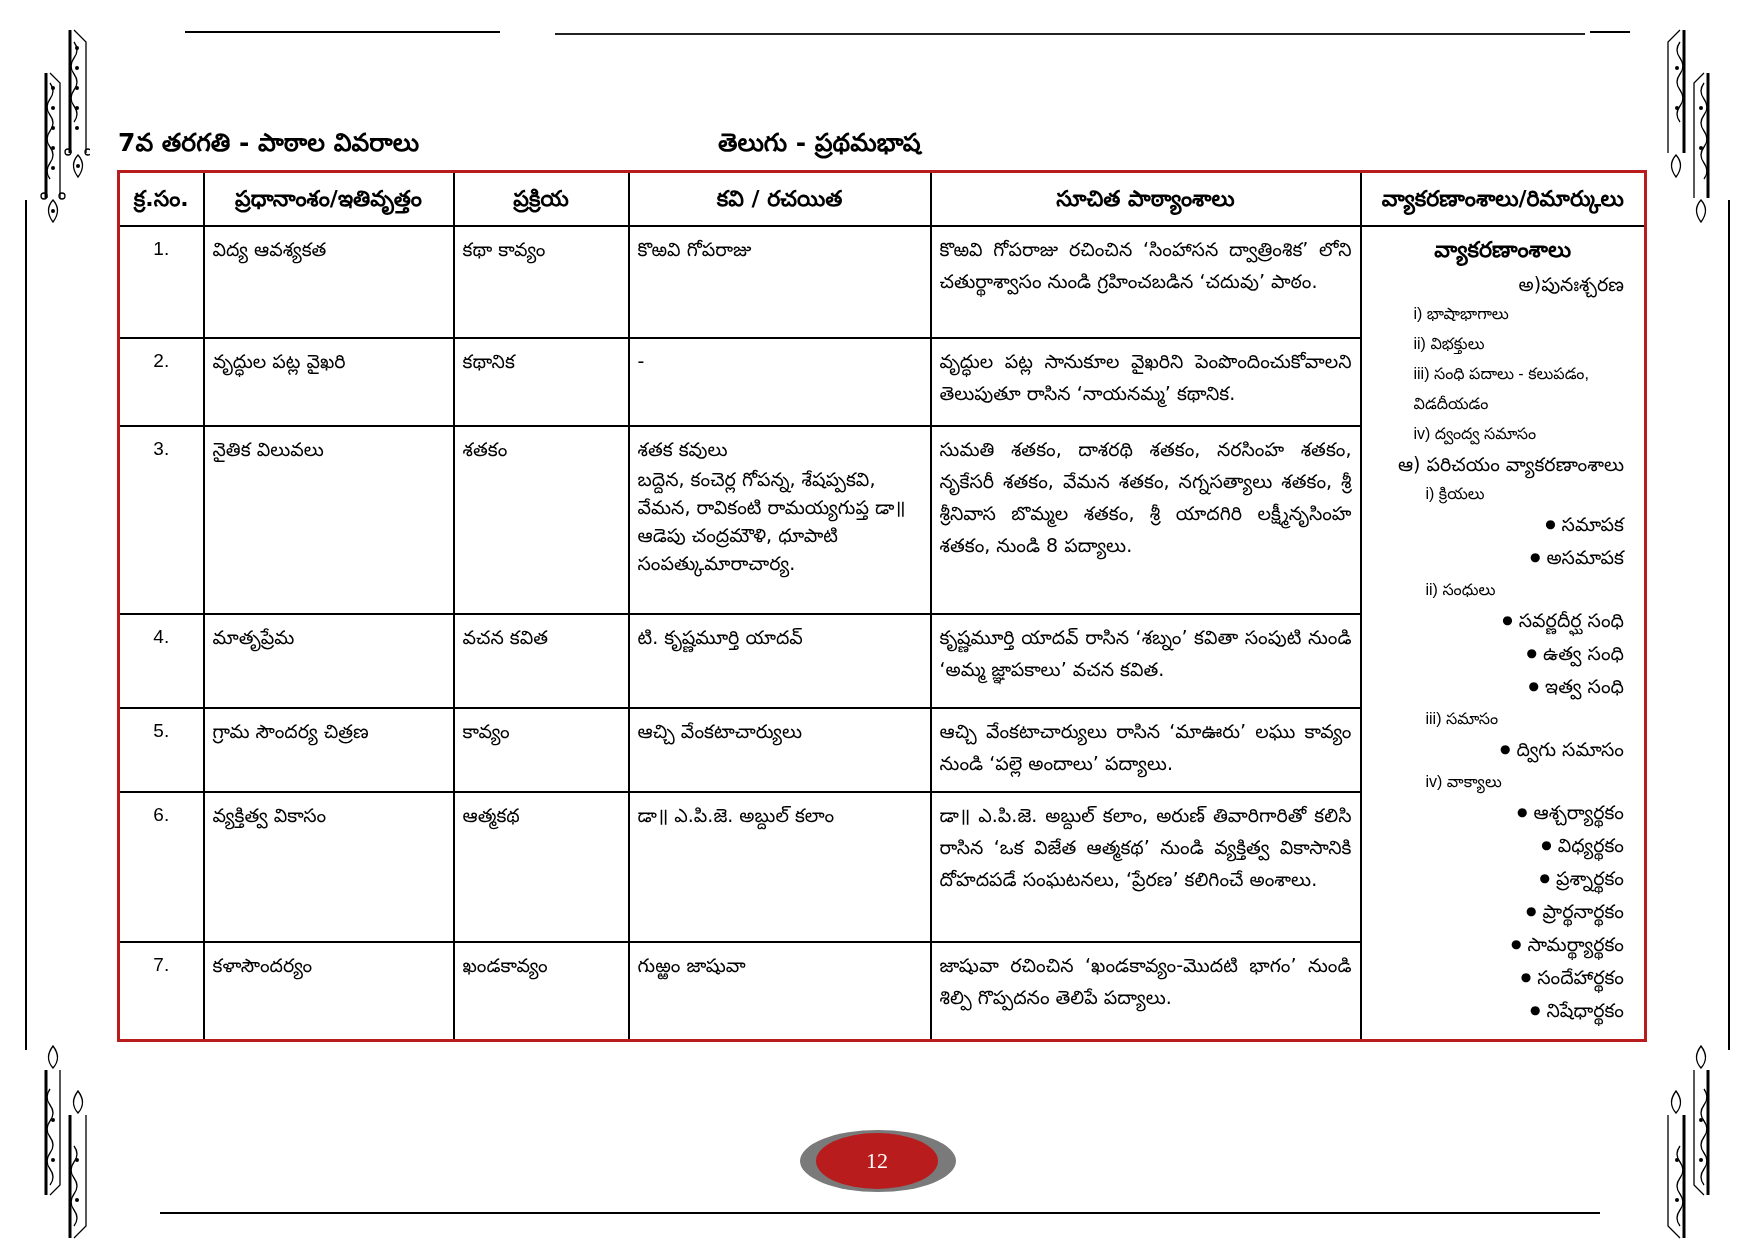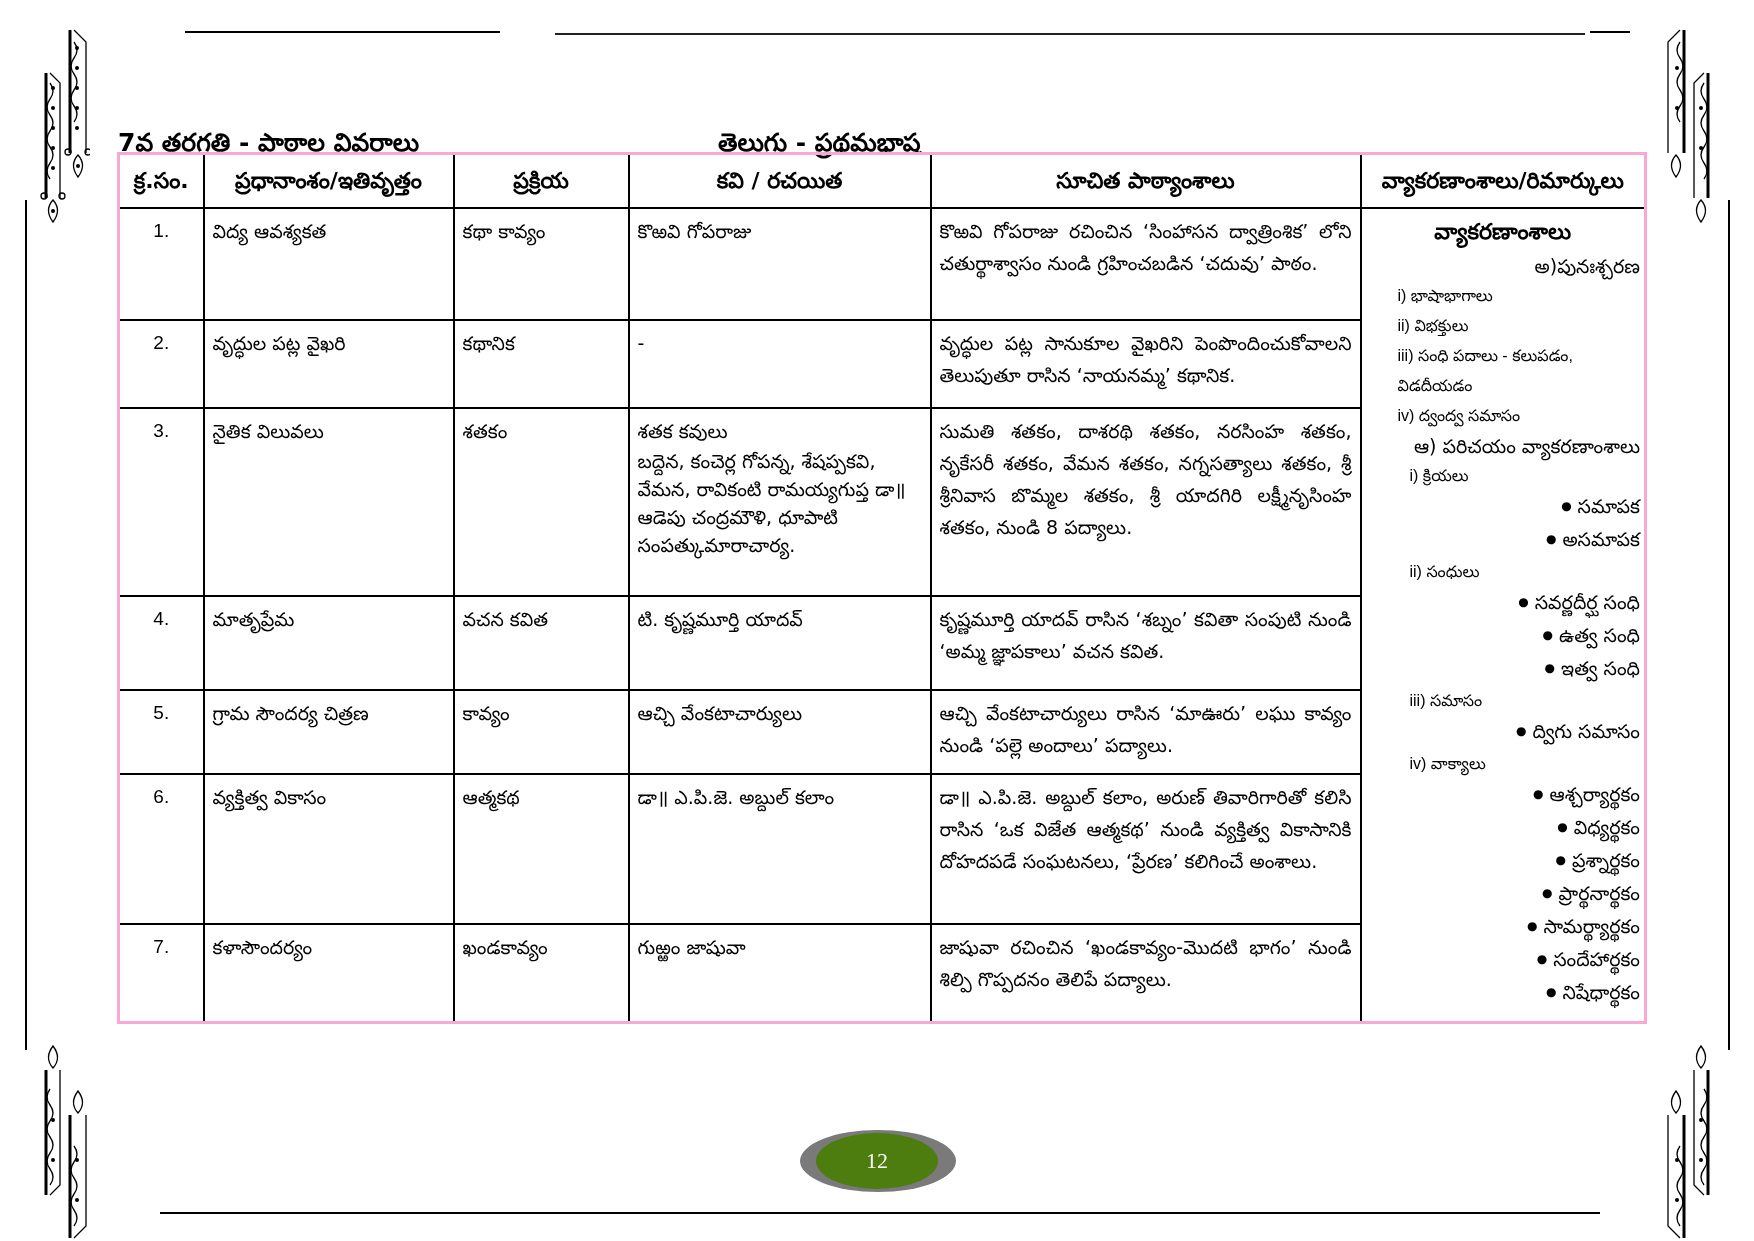--- a/index.html
+++ b/index.html
@@ -20,42 +20,42 @@
   .orn-tl { left:20px; top:28px; }
   .orn-tr { left:1664px; top:28px; transform:scaleX(-1); }
   .orn-bl { left:20px; top:1040px; transform:scaleY(-1); }
   .orn-br { left:1664px; top:1040px; transform:scale(-1,-1); }
 
   
   .doc-title { position:absolute; left:118px; top:128px; font-size:25px; font-weight:bold; }
   .doc-subject { position:absolute; left:718px; top:128px; font-size:25px; font-weight:bold; }
 
   
-  .tbl { position:absolute; left:117px; top:152px; width:1527px; border-collapse:collapse;
-         border:3px solid #f9a8d4; table-layout:fixed; }
+  .tbl { position:absolute; left:117px; top:170px; width:1527px; border-collapse:collapse;
+         border:3px solid #b91c1c; table-layout:fixed; }
   .tbl th, .tbl td { border:2px solid #000; vertical-align:top; padding:6px 8px;
                      font-size:19px; line-height:32px; }
   .tbl th { font-size:22px; font-weight:bold; text-align:center; padding:8px 6px; line-height:36px; height:36px; }
   .tbl td.num { text-align:center; font-family:"Liberation Sans", sans-serif; font-size:19px; }
   .tbl td.just { text-align:justify; }
-  .tbl td.grammar { padding:8px 4px; line-height:30px; font-size:19px; }
+  .tbl td.grammar { padding:8px 20px; line-height:30px; font-size:19px; }
 
   .g-title { text-align:center; font-weight:bold; font-size:22px; margin-bottom:4px; }
   .g-sec { margin-left:0;text-align:right; }
   .g-sub { margin-left:32px; }
   .g-sub2 { margin-left:44px; }
   .g-bul { margin-left:68px;text-align:right; }
   .g-bul::before { content:"\25CF"; font-size:12px; margin-right:6px; position:relative; top:-3px; }
   .roman { font-family:Liberation Sans, sans-serif; font-size:16px; }
 
   
   .pagenum { position:absolute; left:800px; top:1130px; width:156px; height:62px; border-radius:50%;
              background:#7a7a7a; }
   .pagenum-inner { position:absolute; left:16px; top:3px; width:122px; height:56px; border-radius:50%;
-                   background:#4d7c0f; color:#fff; display:flex; align-items:center; justify-content:center;
+                   background:#b91c1c; color:#fff; display:flex; align-items:center; justify-content:center;
                    font-family:"Liberation Serif", serif; font-size:22px; }
 </style>
 </head>
 <body>
 
 <div class="rule rule-top-l"></div>
 <div class="rule rule-top-m"></div>
 <div class="rule rule-top-r"></div>
 <div class="rule rule-bot"></div>
 <div class="rule rule-left"></div>

